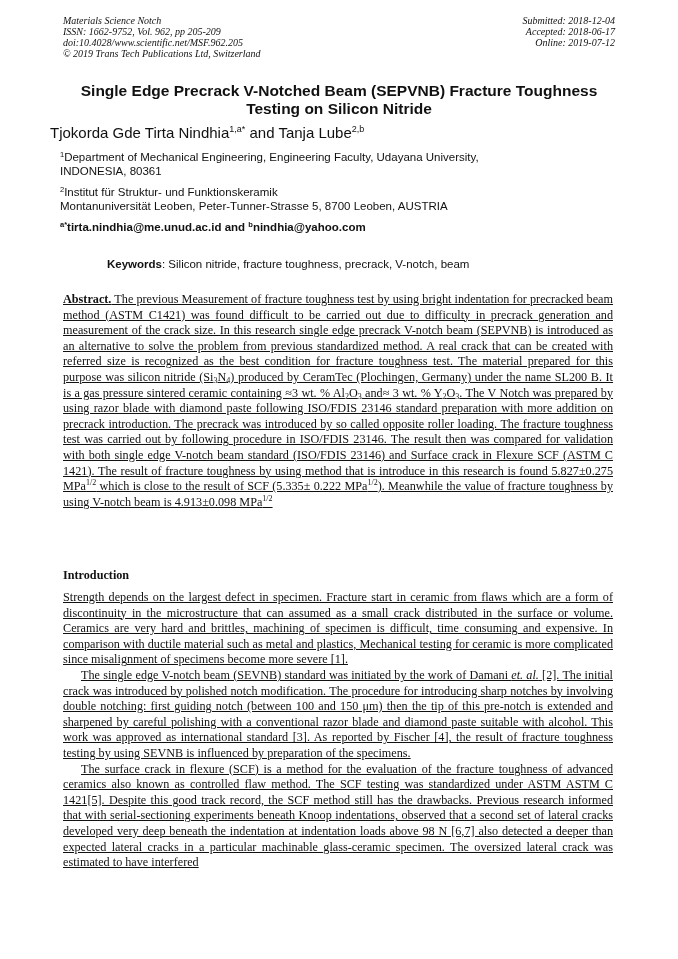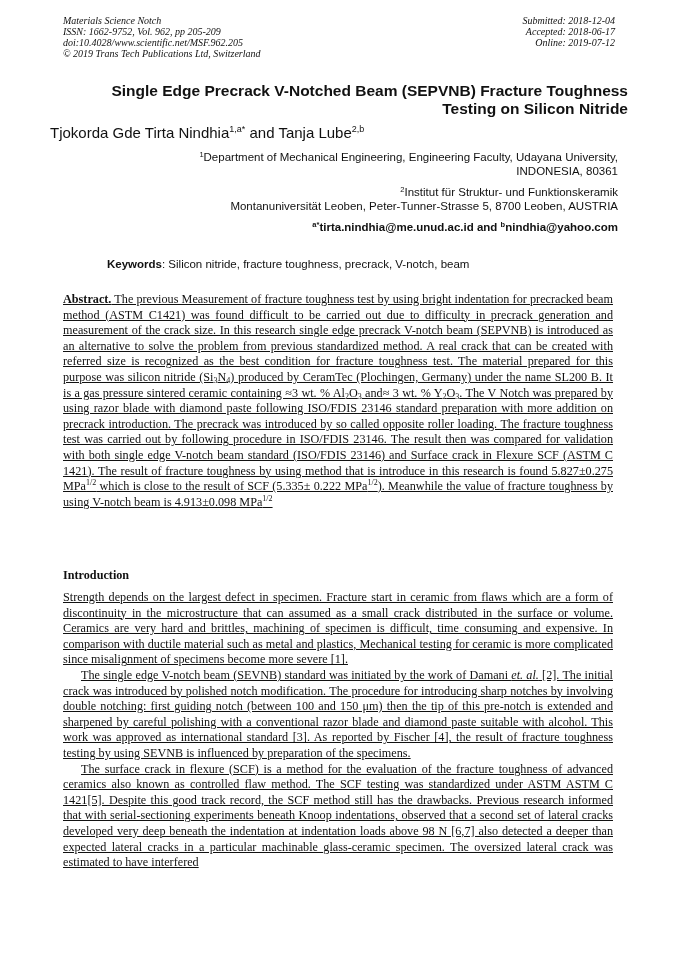--- a/index.html
+++ b/index.html
@@ -1,24 +1,24 @@
 <!DOCTYPE html>
 <html><head>
 <meta charset="utf-8">
 <style>
   html, body { margin: 0; padding: 0; background: #ffffff; }
   body { width: 678px; height: 959px; position: relative; overflow: hidden; color: #111; }
   .hdr { position: absolute; top: 15px; font-family: "Liberation Serif", serif; font-style: italic; font-size: 10px; line-height: 11px; }
   .hdr-left { left: 63px; }
   .hdr-right { right: 63px; text-align: right; }
   .hdr div { white-space: nowrap; }
-  .title { position: absolute; left: 50px; right: 50px; top: 82px; text-align: right; font-family: "Liberation Sans", sans-serif; font-weight: bold; font-size: 15.5px; line-height: 18px; }
+  .title { position: absolute; left: 50px; right: 50px; top: 82px; text-align: center; font-family: "Liberation Sans", sans-serif; font-weight: bold; font-size: 15.5px; line-height: 18px; }
   .authors { position: absolute; left: 50px; right: 50px; top: 124px; font-family: "Liberation Sans", sans-serif; font-size: 15px; line-height: 18px; }
   .authors sup { font-size: 9px; vertical-align: 6px; line-height: 0; }
-  .aff { position: absolute; left: 60px; right: 60px; text-align: right; font-family: "Liberation Sans", sans-serif; font-size: 11.5px; line-height: 14px; }
+  .aff { position: absolute; left: 60px; right: 60px; text-align: left; font-family: "Liberation Sans", sans-serif; font-size: 11.5px; line-height: 14px; }
   .aff sup { font-size: 7.5px; vertical-align: 4px; line-height: 0; }
   .aff1 { top: 150px; }
   .aff2 { top: 185px; }
   .email { top: 220px; font-weight: bold; }
   .keywords { position: absolute; left: 63px; right: 60px; top: 257px; font-family: "Liberation Sans", sans-serif; font-size: 11.5px; line-height: 14px; padding-left: 44px; }
   .keywords b { font-weight: bold; }
   .body-text { position: absolute; left: 63px; width: 550px; font-family: "Liberation Serif", serif; font-size: 12.2px; line-height: 15.6px; text-align: justify; }
   .body-text p { margin: 0; text-decoration: underline; }
   .abstract { top: 292px; }
   .intro-head { position: absolute; left: 63px; top: 568px; font-family: "Liberation Serif", serif; font-weight: bold; font-size: 12.2px; }

